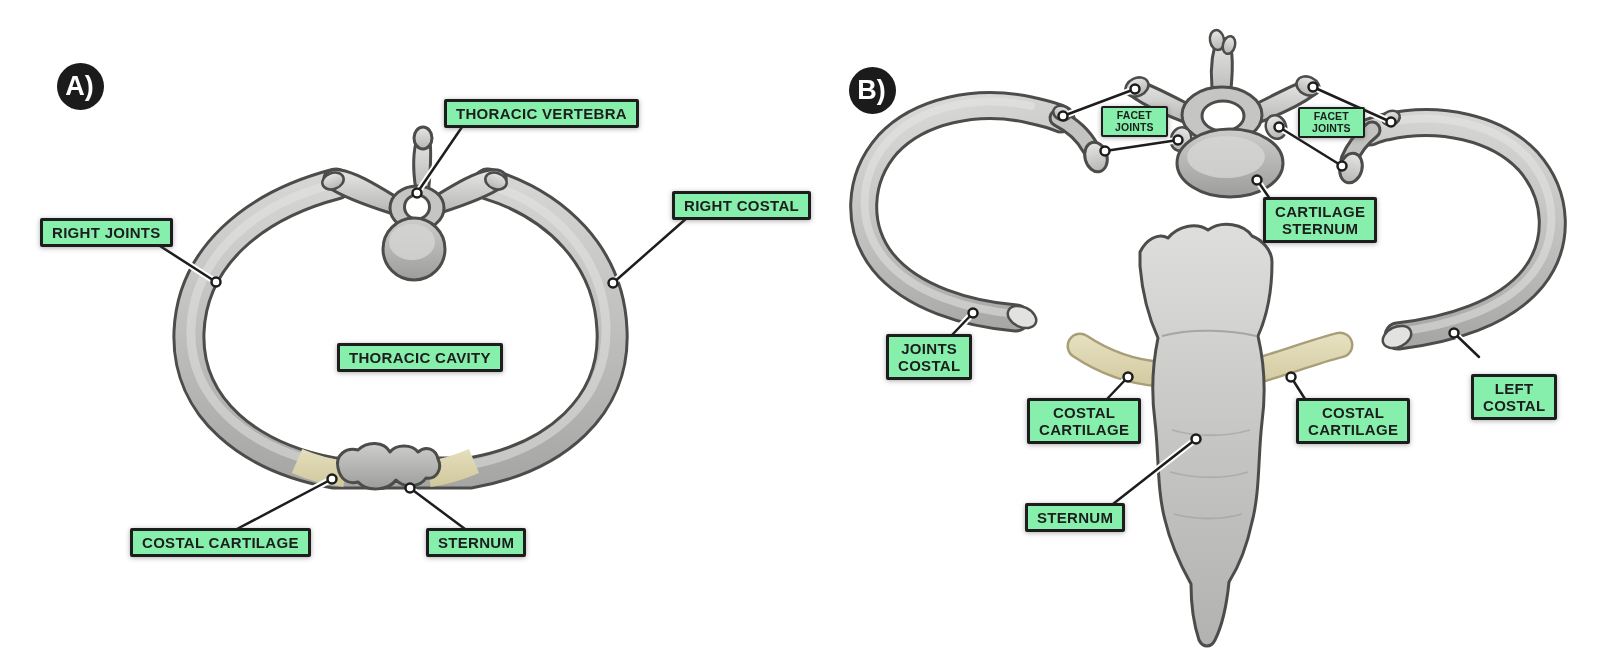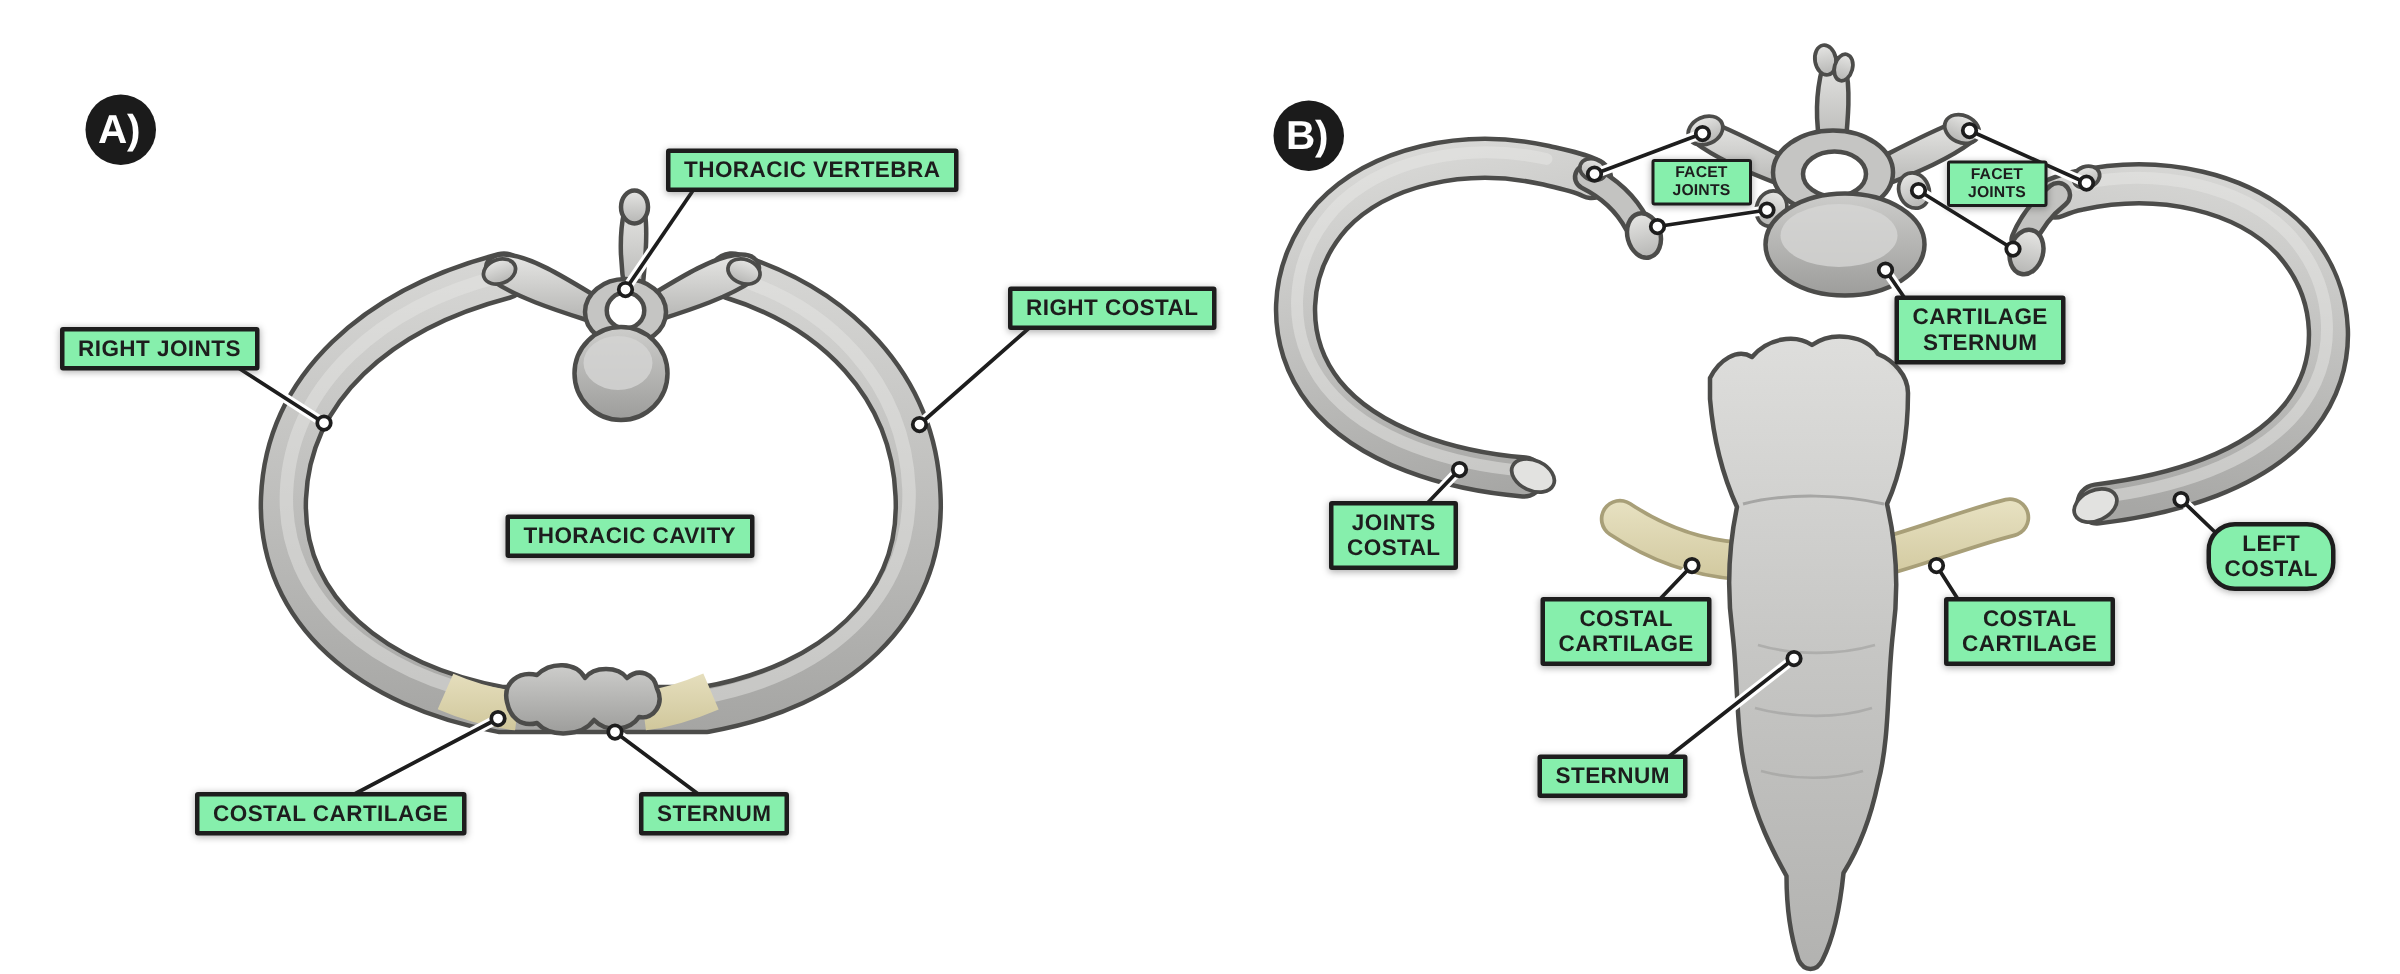--- a/index.html
+++ b/index.html
@@ -292,18 +292,18 @@
     <span class="ln">COSTAL</span>
     <span class="ln">CARTILAGE</span>
   </div>
   <div class="label" style="left:1296px; top:398px;">
     <span class="ln">COSTAL</span>
     <span class="ln">CARTILAGE</span>
   </div>
   <div class="label" style="left:1025px; top:503px;">
     <span class="ln">STERNUM</span>
   </div>
-  <div class="label" style="left:1471px; top:348px;border-radius:19px;">
+  <div class="label" style="left:1471px; top:374px;">
     <span class="ln">LEFT</span>
     <span class="ln">COSTAL</span>
   </div>
 
 </div>
 
 </body></html>

